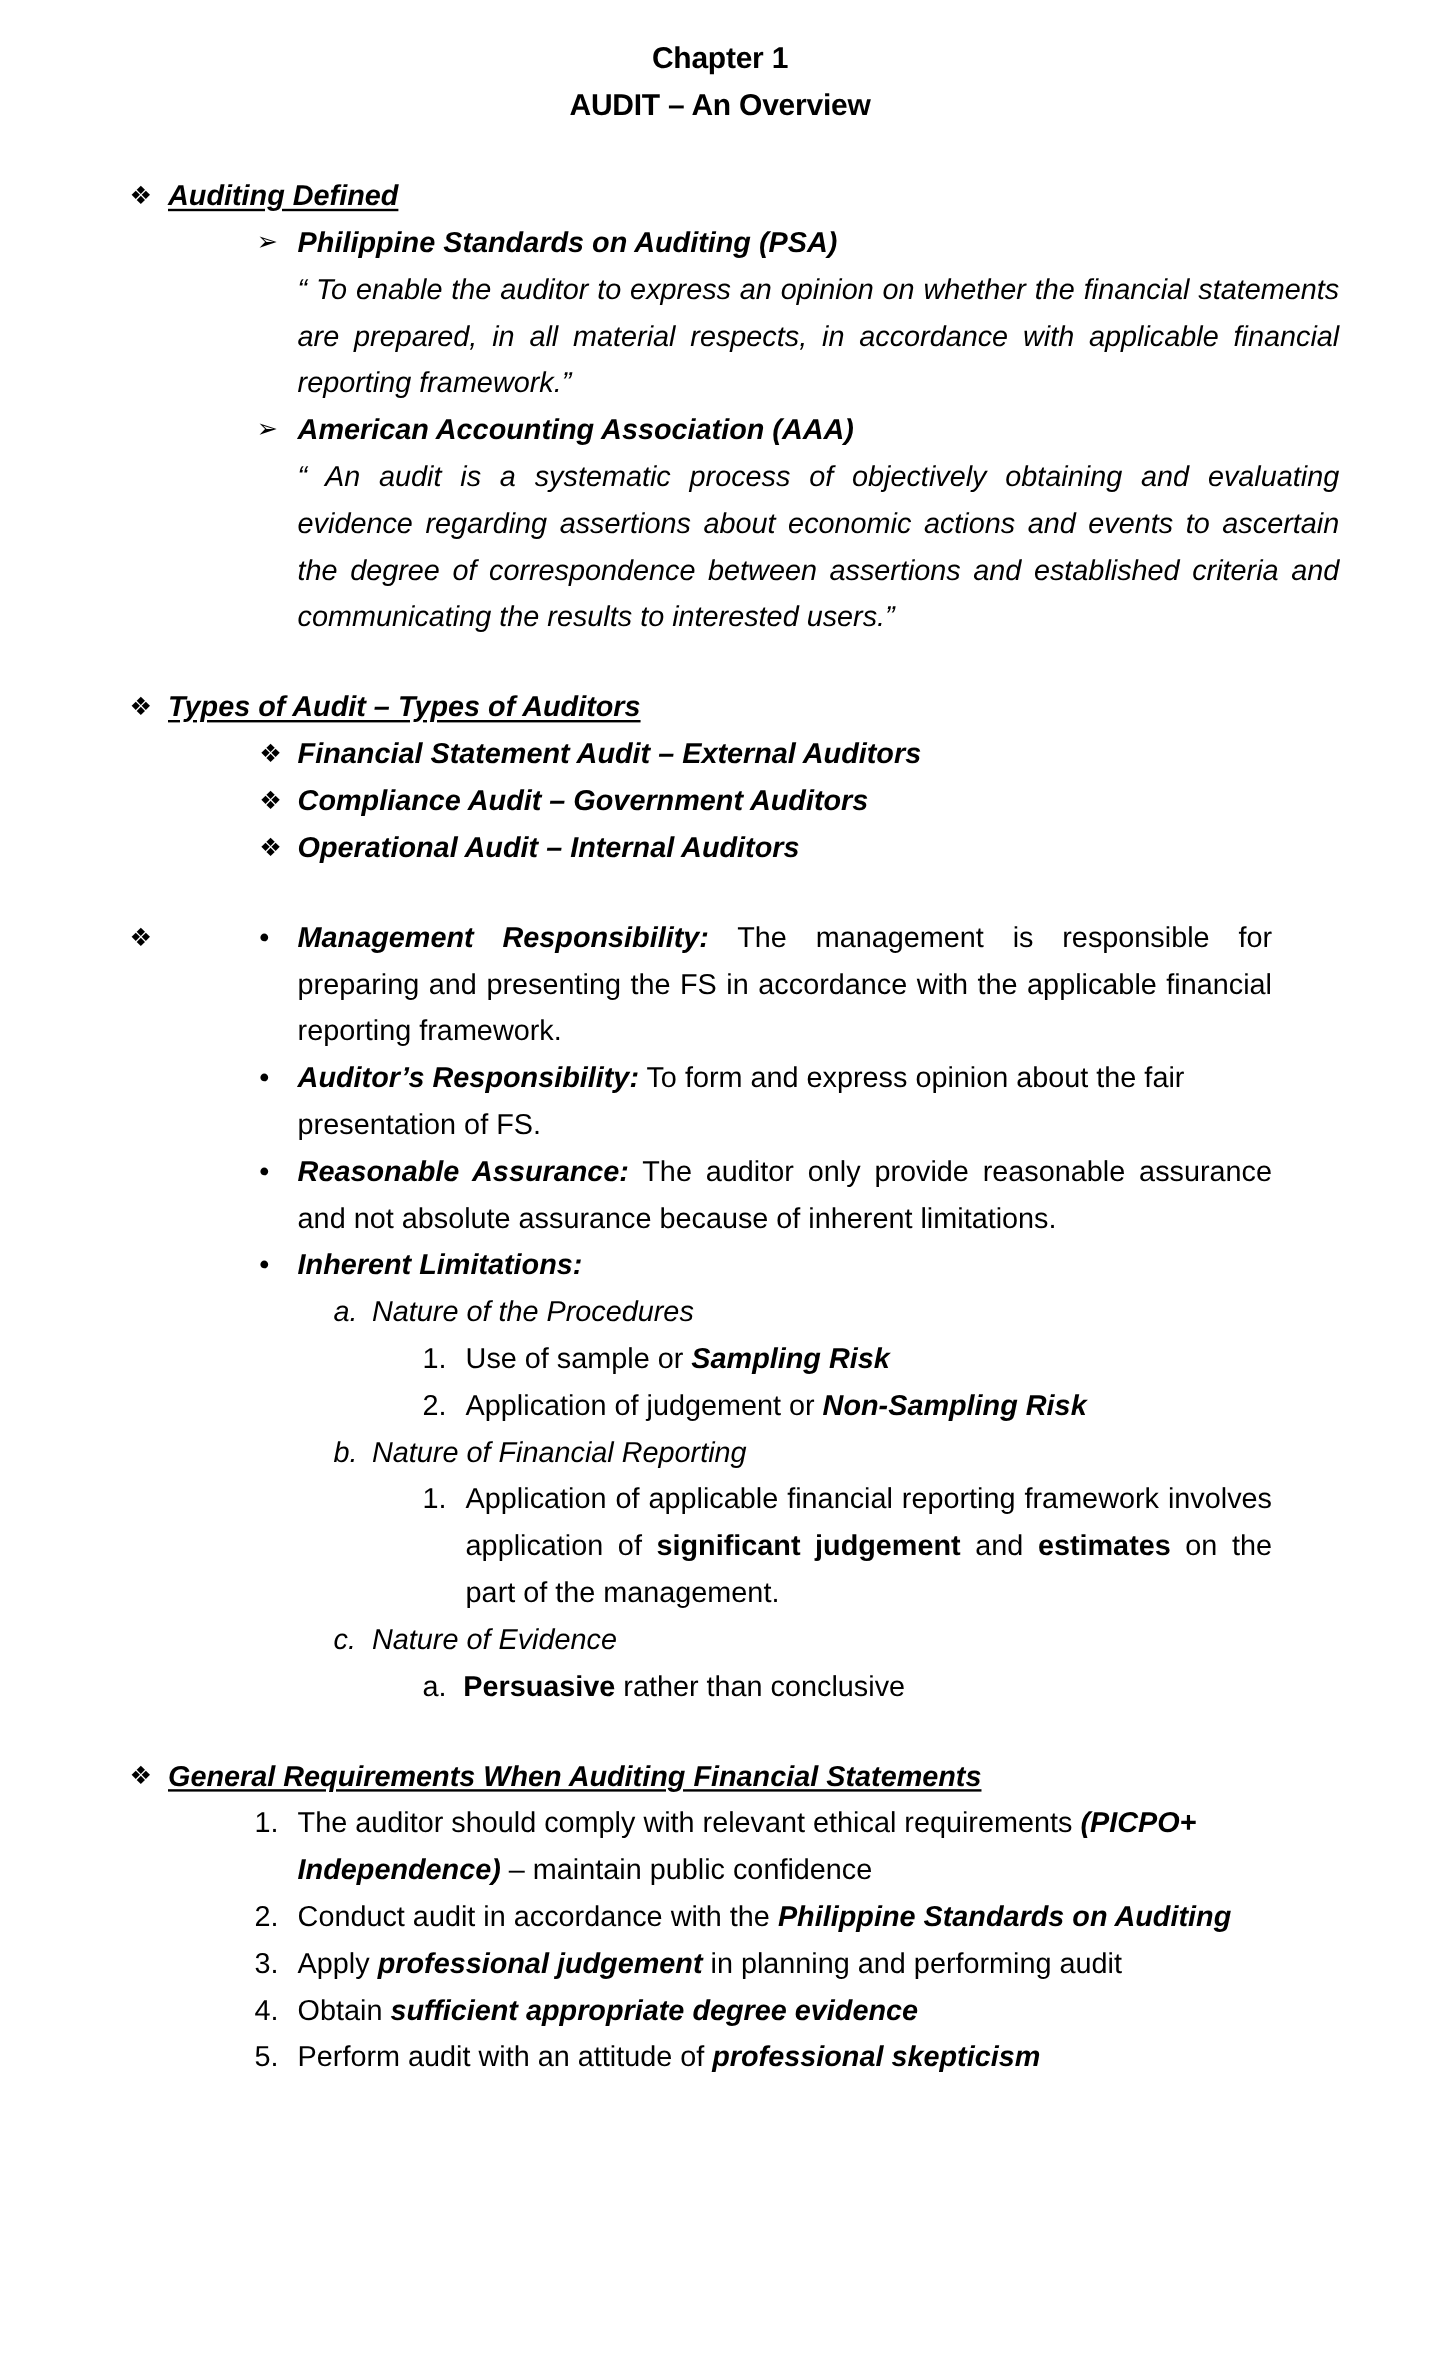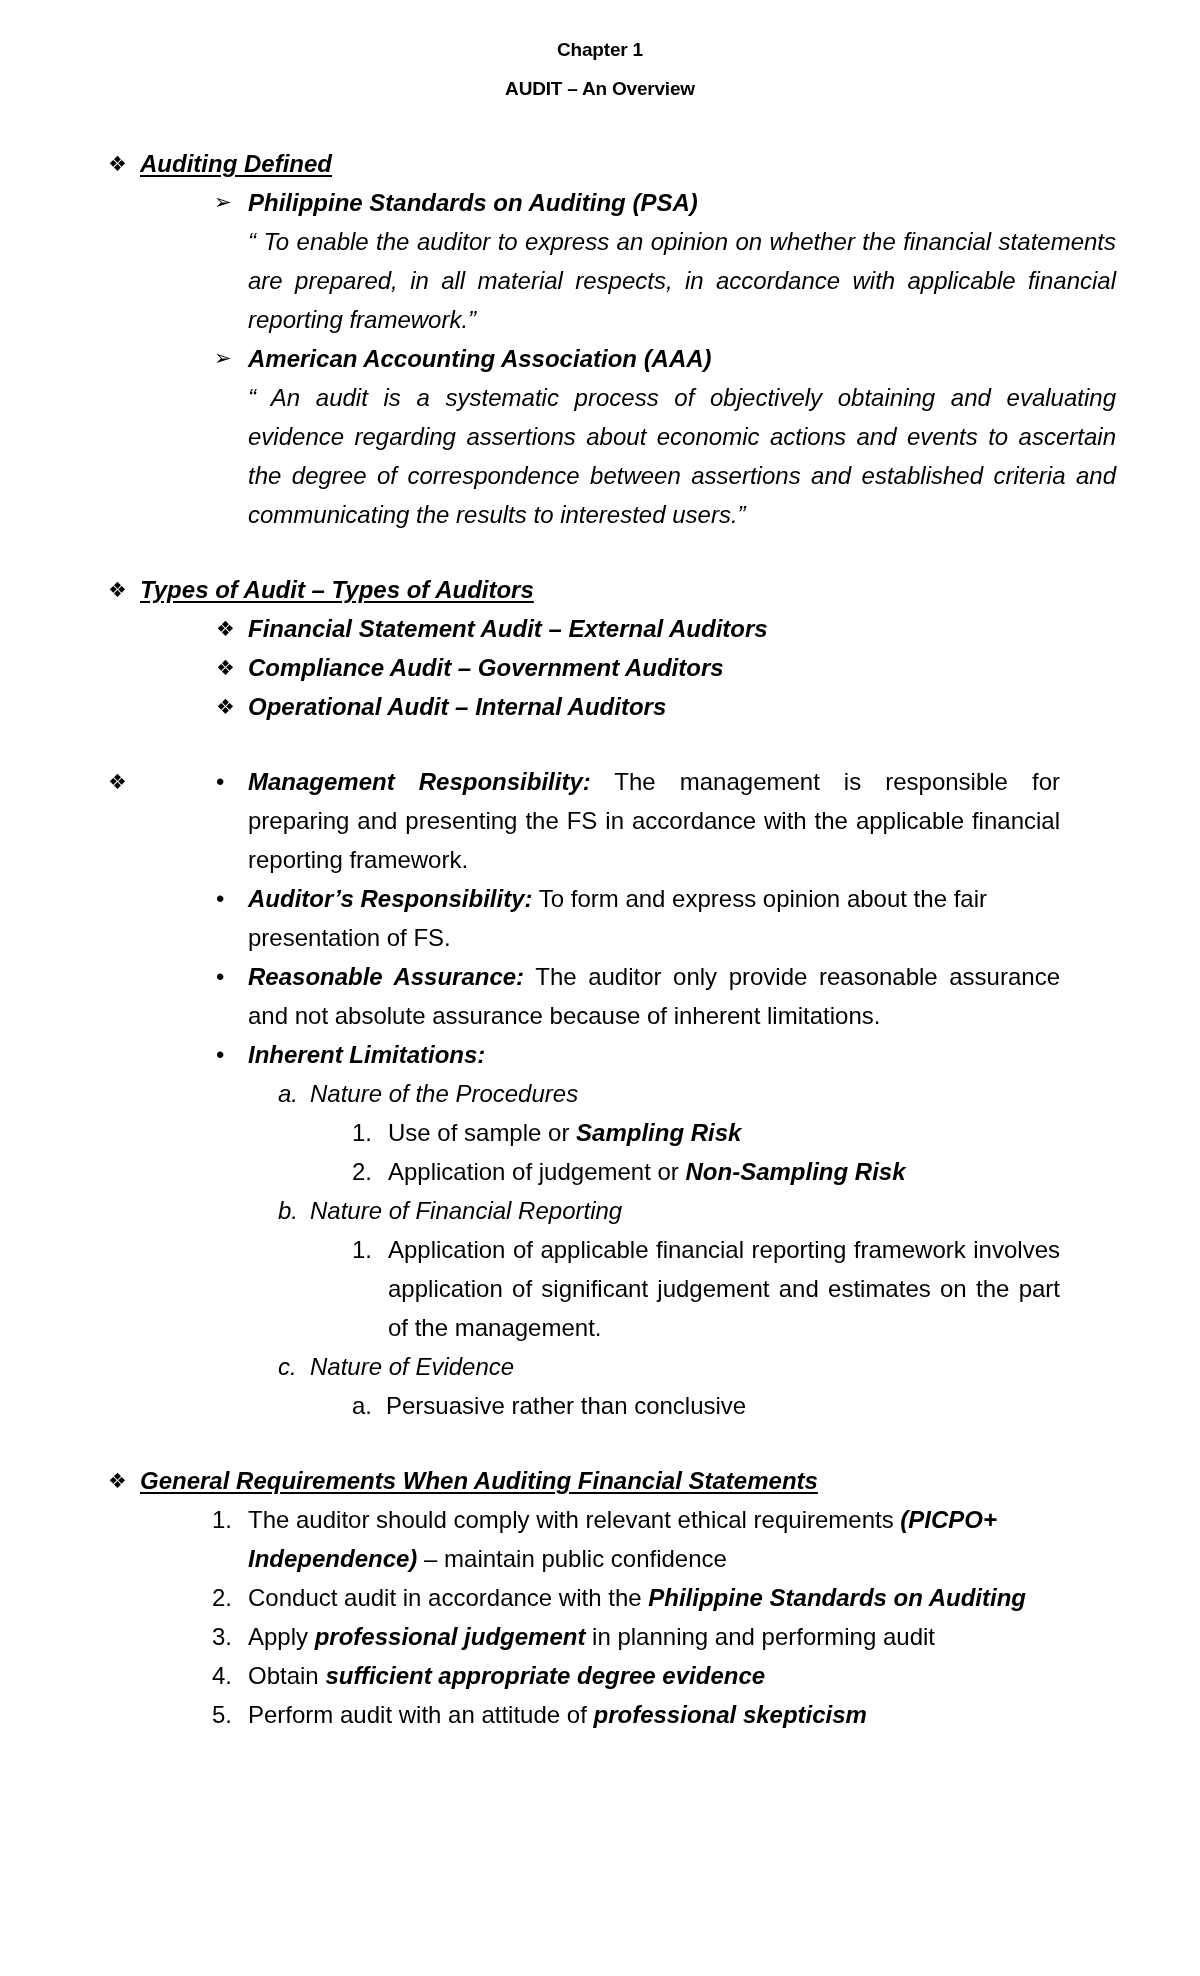--- a/index.html
+++ b/index.html
@@ -20,21 +20,21 @@
     height: 1976px;
     padding: 0;
     box-sizing: border-box;
     overflow: hidden;
   }
 
   
   .doc-title {
     text-align: center;
     font-weight: bold;
-    font-size: 19px;
+    font-size: 25px;
     line-height: 39px;
     letter-spacing: -0.2px;
   }
   .title-block { padding-top: 30px; }
   .spacer-md { height: 36px; }
 
   
   .lvl1 {
     position: relative;
     padding-left: 140px;
@@ -173,21 +173,21 @@
     padding-right: 100px;
     font-size: 24px;
     line-height: 39px;
   }
   .num1 .marker {
     position: absolute;
     left: 212px;
     top: 0;
   }
 
-  b, .b  { font-weight: normal; font-style: normal; }
+  b, .b  { font-weight: bold; font-style: normal; }
   .bi    { font-weight: bold; font-style: italic; }
   .n     { font-weight: normal; font-style: normal; }
 </style>
 </head>
 <body>
 
 <div class="page">
 
   <div class="title-block">
     <div class="doc-title">Chapter 1</div>

